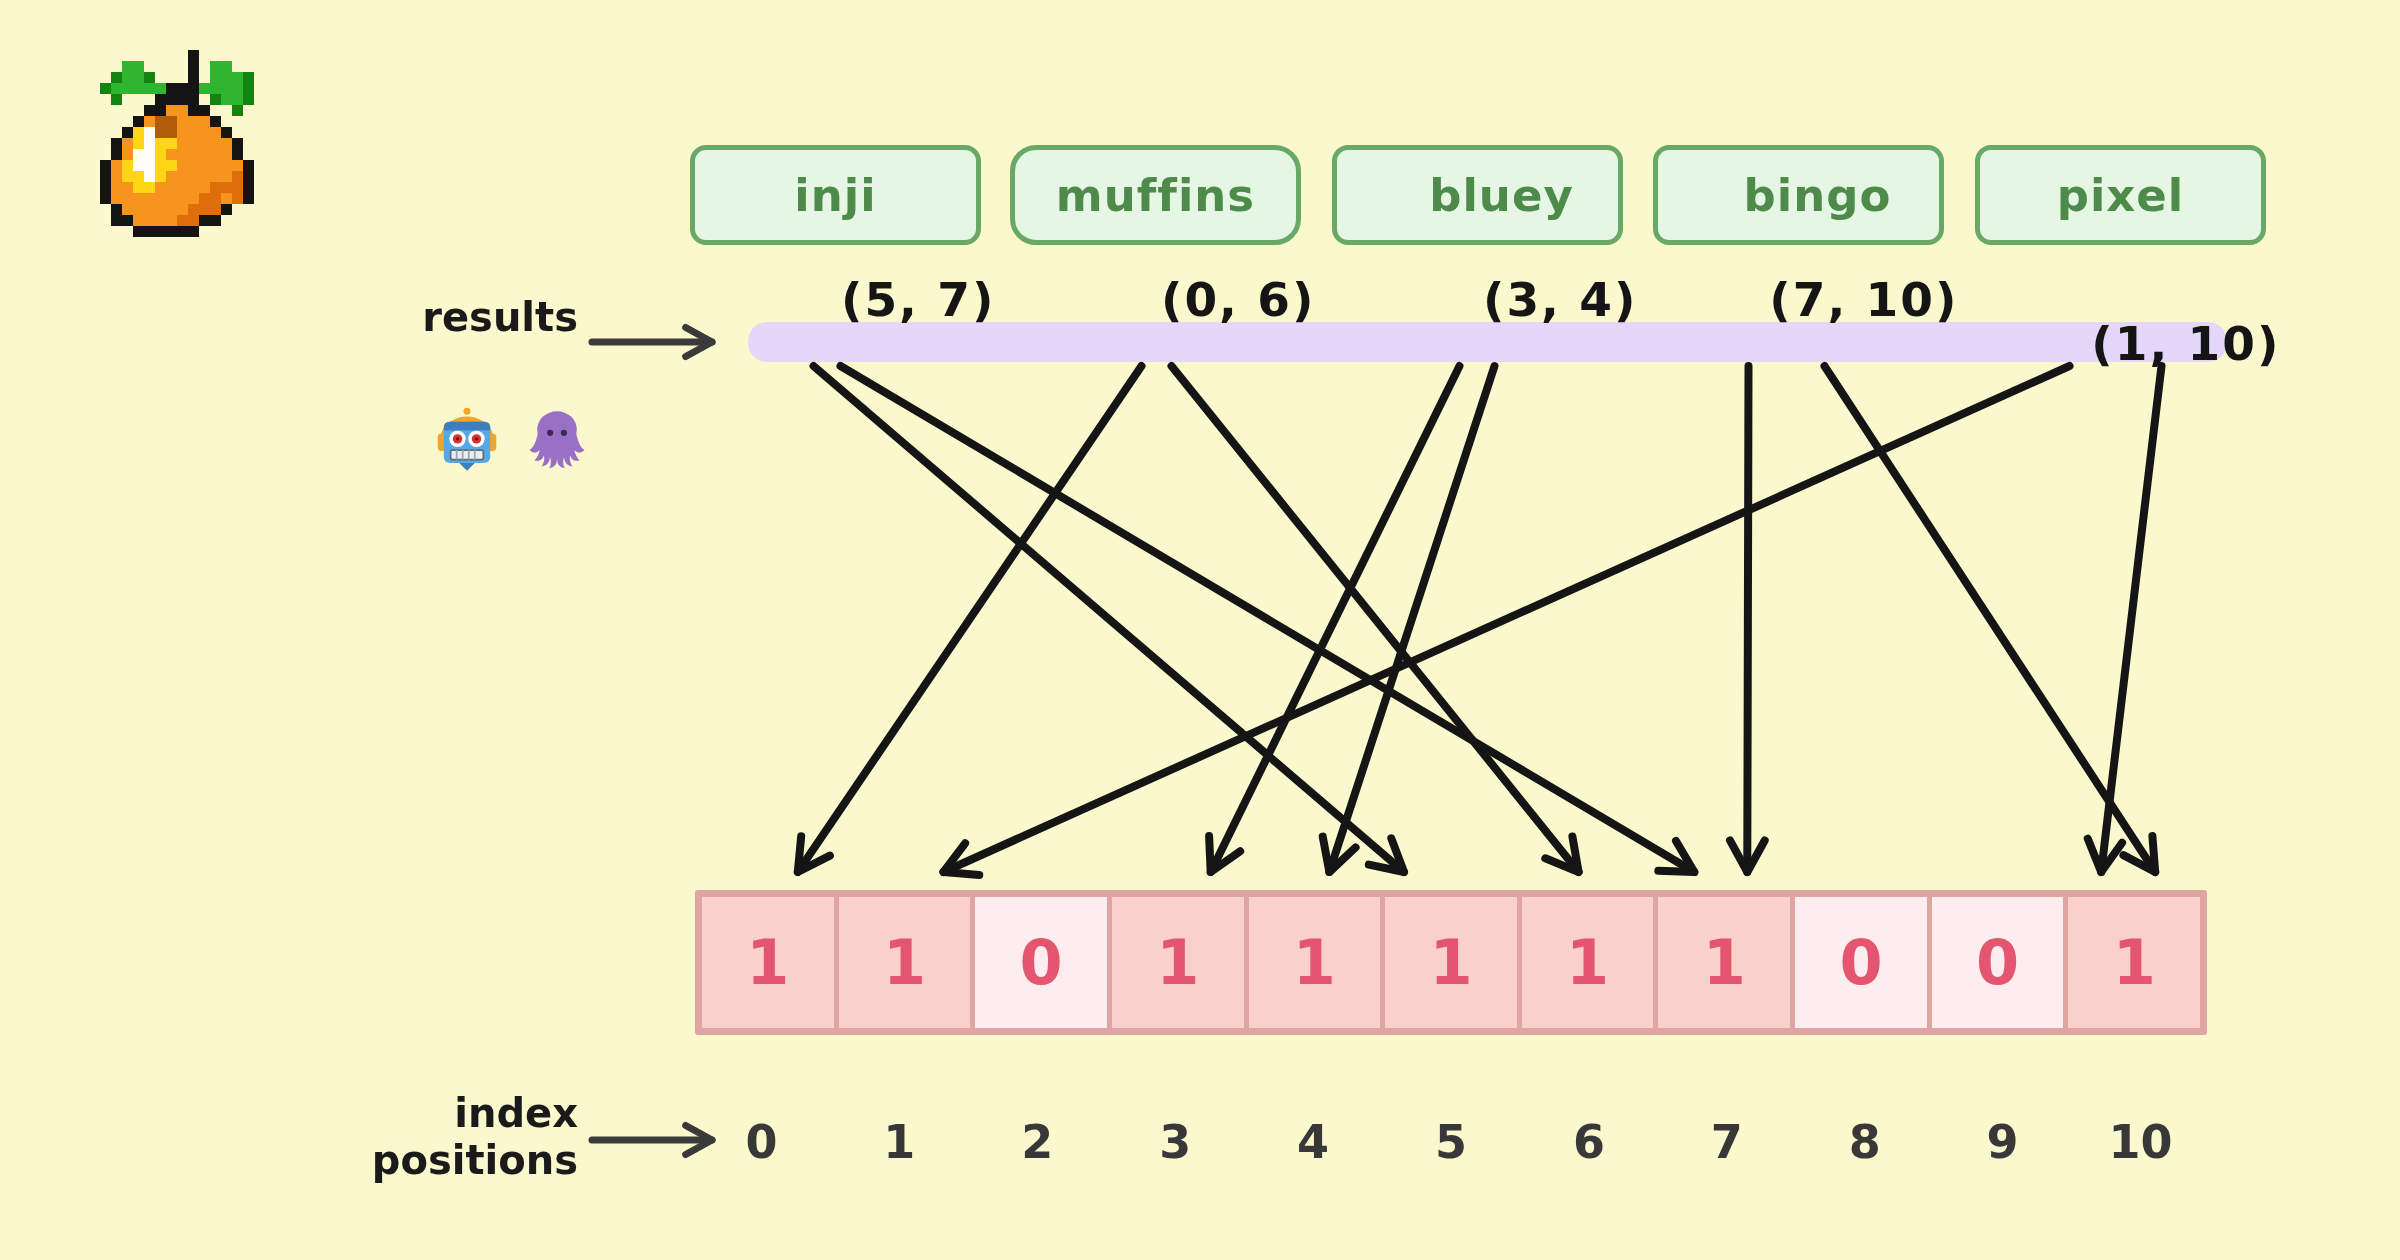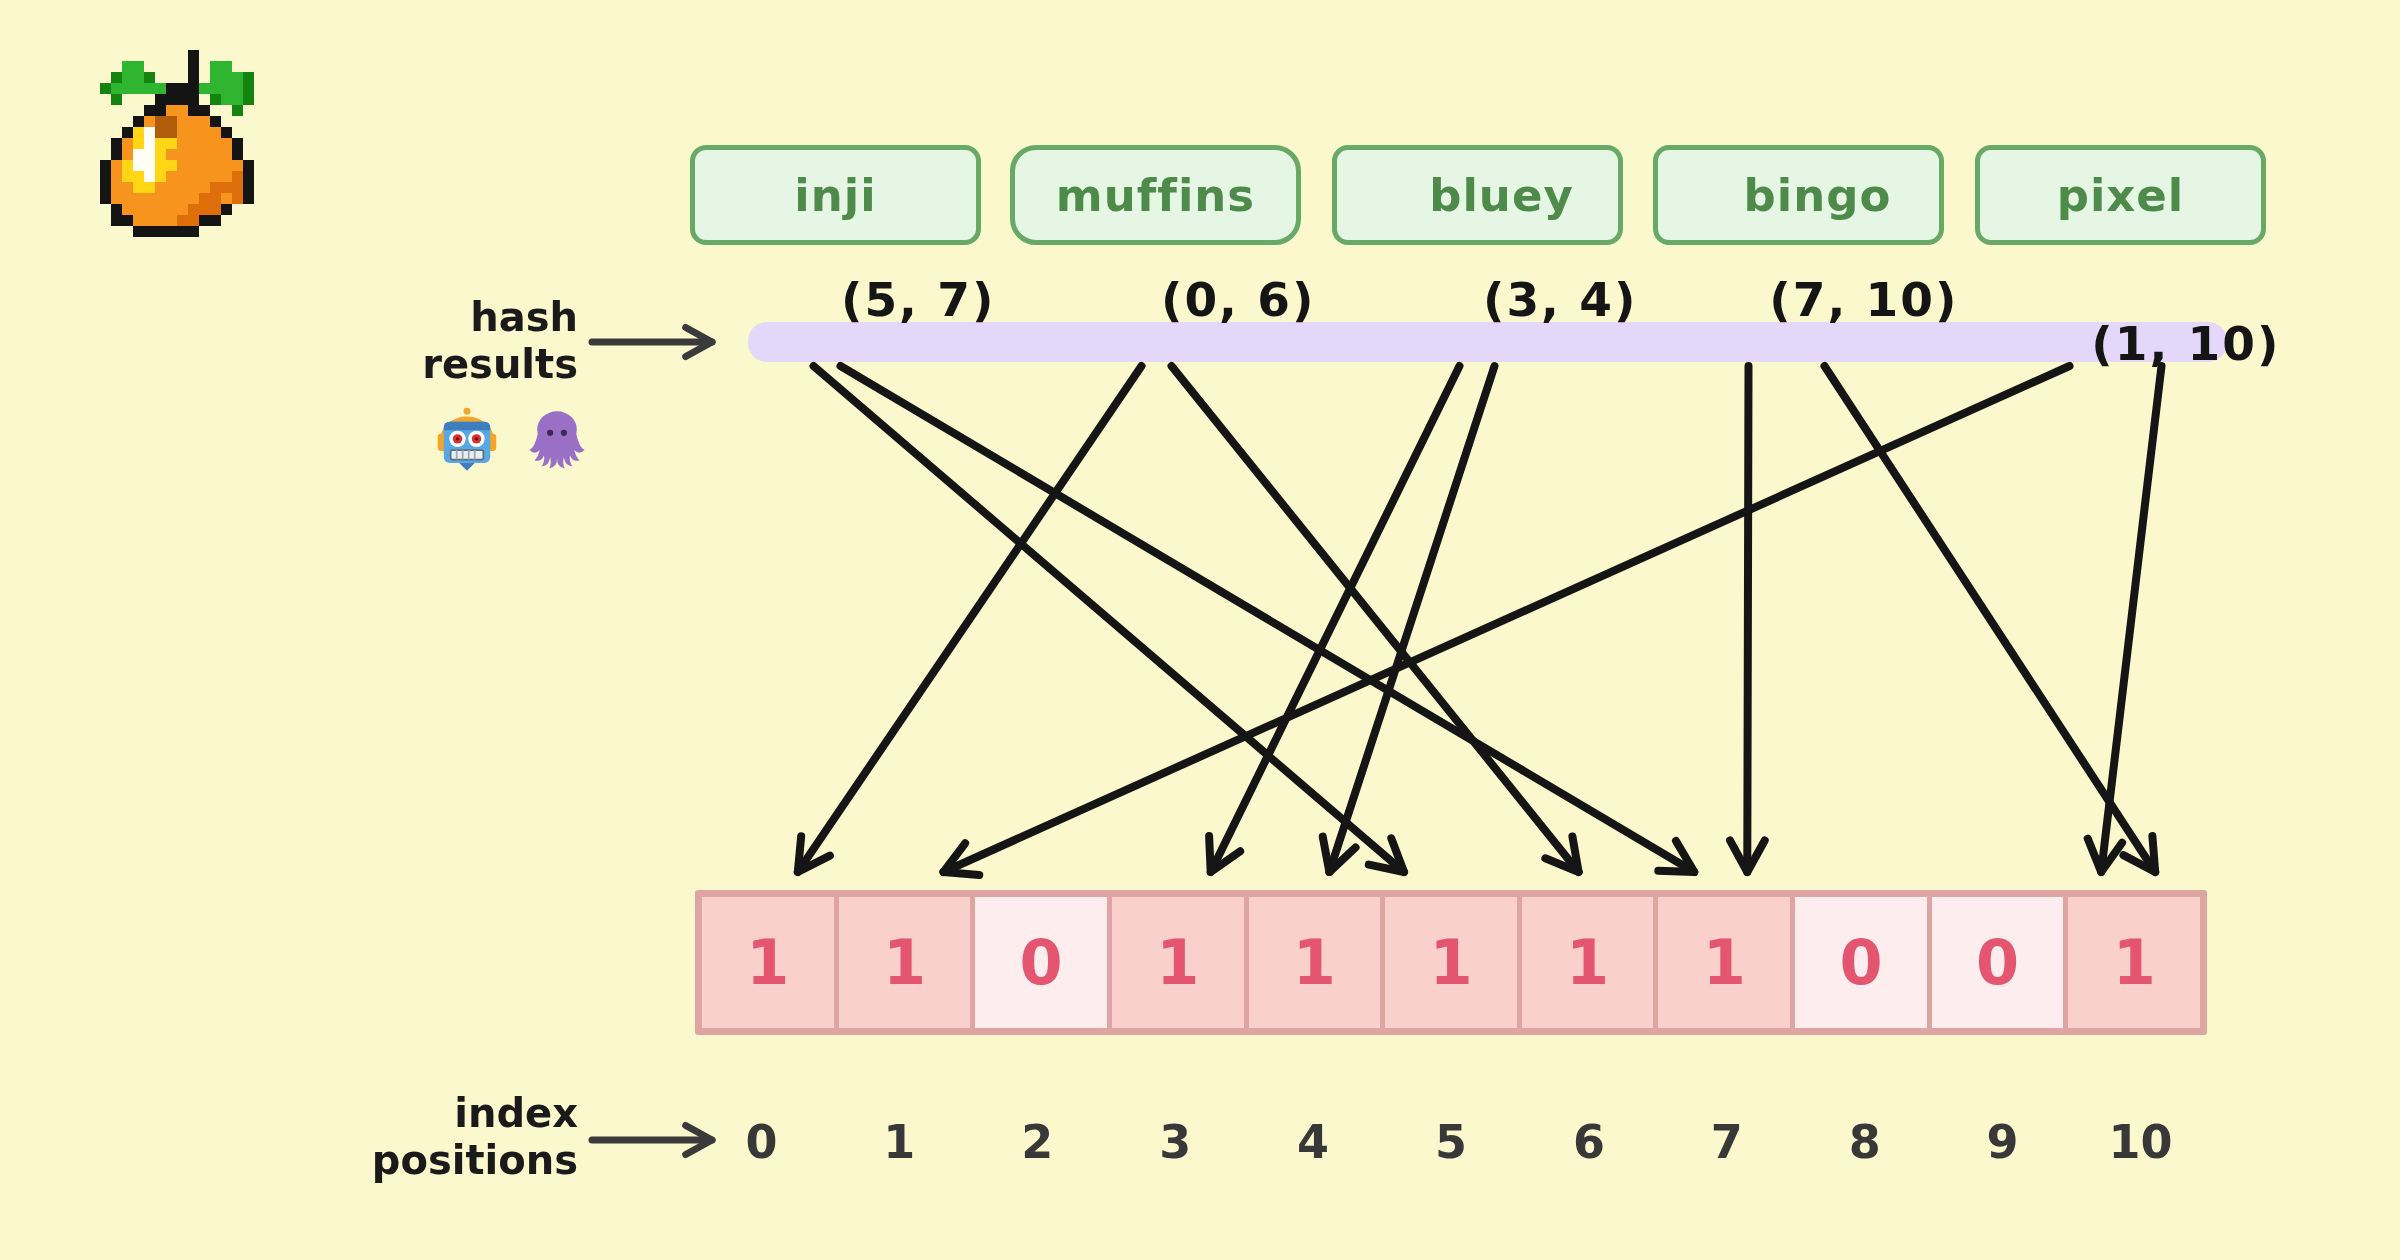--- a/index.html
+++ b/index.html
@@ -252,21 +252,20 @@
       </div>
       <div class="word-box" style="left: 1653px; padding-left: 38px;">
         <span>bingo</span>
       </div>
       <div class="word-box" style="left: 1975px; justify-content: center;">
         <span>pixel</span>
       </div>
     </div>
 
   <div id="hash-results-label" class="side-label">
-    <div>hash</div>
     <div>results</div>
   </div>
 
   <div id="hash-bar"></div>
 
   <div id="hash-pairs">
       <div class="hash-pair" style="left: 675.5px; color: rgb(21, 21, 21);">(5, 7)</div>
       <div class="hash-pair" style="left: 995.5px; color: rgb(21, 21, 21);">(0, 6)</div>
       <div class="hash-pair" style="left: 1317.5px; color: rgb(21, 21, 21);">(3, 4)</div>
       <div class="hash-pair" style="left: 1638.5px; color: rgb(21, 21, 21);">(7, 10)</div>

